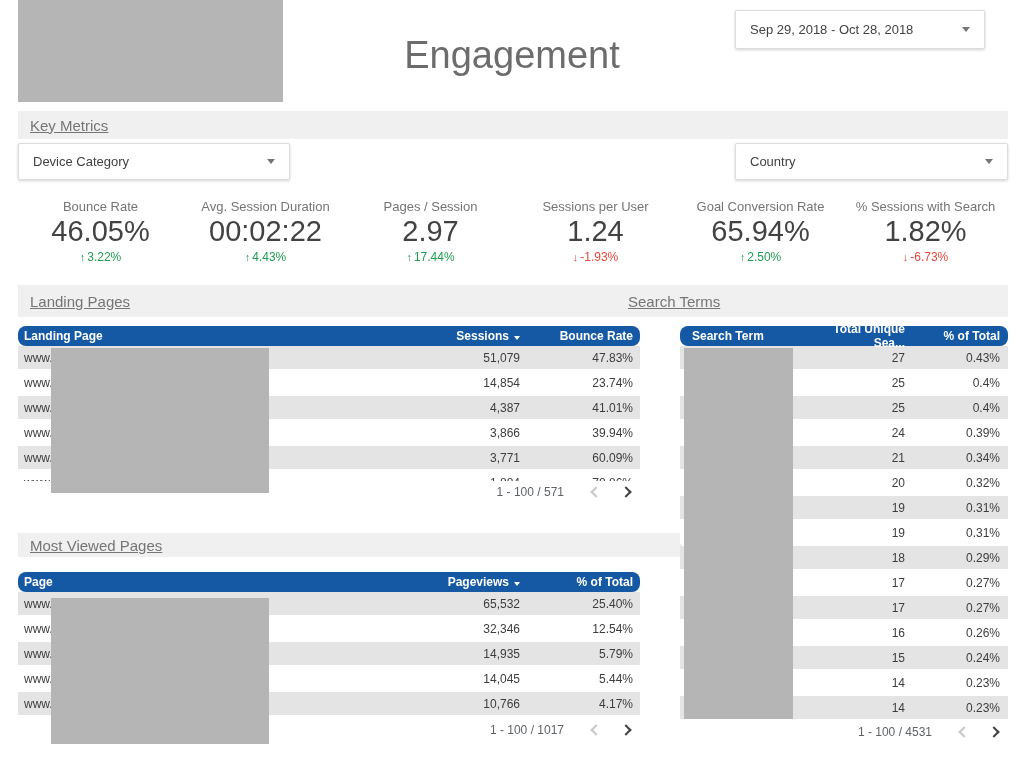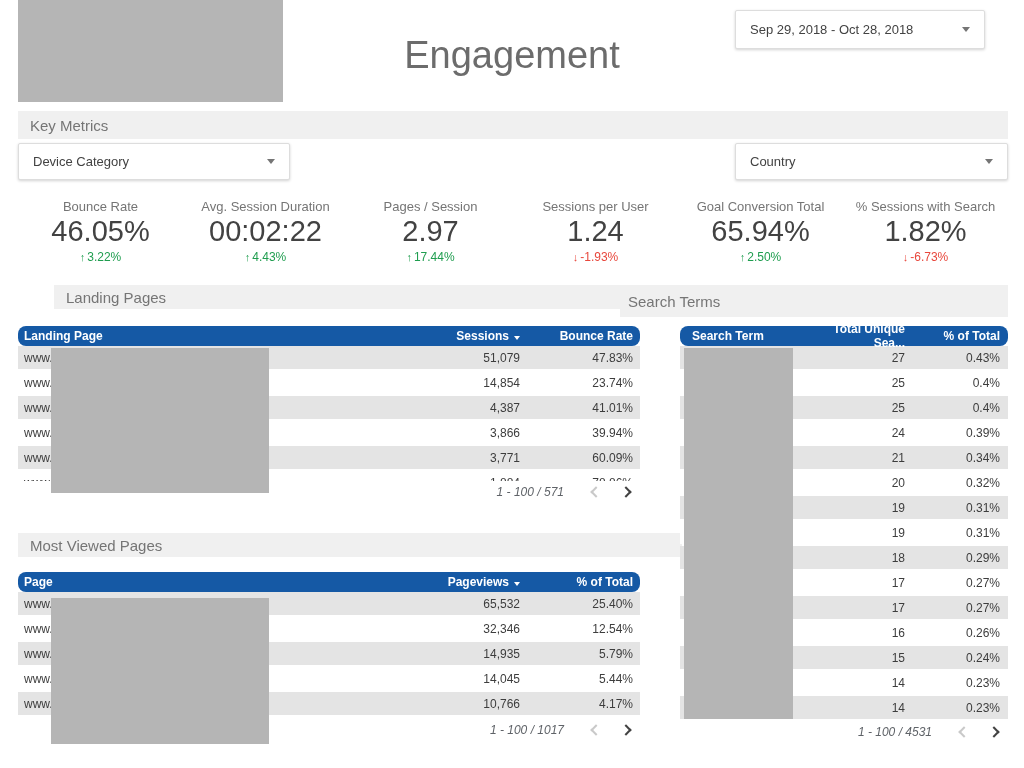--- a/index.html
+++ b/index.html
@@ -18,21 +18,21 @@
 
   
   .card{position:absolute;background:#fff;border:1px solid #ddd;border-radius:2px;
     box-shadow:0 1px 3px rgba(0,0,0,.18);display:flex;align-items:center;
     justify-content:space-between;padding:0 14px;font-size:13px;color:#424242;cursor:pointer;}
   .dd-caret{width:0;height:0;border-left:4px solid transparent;border-right:4px solid transparent;
     border-top:5px solid #757575;flex:none;}
 
   
   .section-bar{position:absolute;background:var(--bar);color:var(--gray-text);font-size:15px;
-    display:flex;align-items:center;padding-left:12px;}
+    display:flex;align-items:center;padding-left:12px;text-decoration:underline;}
 
   
   .metrics{position:absolute;left:18px;top:198px;width:990px;height:72px;display:flex;}
   .metric{flex:1;text-align:center;}
   .m-label{font-size:13px;color:var(--gray-text);line-height:17px;}
   .m-value{font-size:29px;color:#424242;line-height:33px;}
   .m-delta{font-size:12px;line-height:16px;margin-top:1px;}
   .m-delta[data-trend="up"]{color:var(--green);}
   .m-delta[data-trend="down"]{color:var(--red);}
   .m-arrow{font-size:11px;margin-right:2px;}
@@ -52,21 +52,21 @@
   .w622 .c1{flex:1;padding-left:6px;white-space:nowrap;overflow:hidden;}
   .w622 .c2{width:150px;text-align:right;}
   .w622 .c3{width:120px;text-align:right;padding-right:7px;}
   
   .w328 .c1{flex:1;padding-left:12px;white-space:nowrap;overflow:hidden;}
   .w328 .c2{width:112px;text-align:right;padding-right:9px;}
   .w328 .c3{width:94px;text-align:right;padding-right:8px;}
 
   
   .pager{position:absolute;display:flex;align-items:center;justify-content:flex-end;
-    font-size:12px;color:#5f6368;font-style:italic;}
+    font-size:12px;color:#5f6368;}
   .pgtext{margin-right:28px;}
   .chev{display:inline-block;width:8px;height:8px;border-top:2px solid;border-right:2px solid;
     cursor:pointer;}
   .chev.prev{transform:rotate(-135deg);border-color:#c9c9c9;margin-right:22px;}
   .chev.next{transform:rotate(45deg);border-color:#424242;margin-right:10px;}
 </style>
 </head>
 <body>
 
 <div class="canvas">
@@ -115,36 +115,36 @@
       </div>
     </div>
     <div class="metric">
       <div class="m-label">Sessions per User</div>
       <div class="m-value">1.24</div>
       <div class="m-delta" data-trend="down">
         <span class="m-arrow">↓</span><span>-1.93%</span>
       </div>
     </div>
     <div class="metric">
-      <div class="m-label">Goal Conversion Total</div>
+      <div class="m-label">Goal Conversion Rate</div>
       <div class="m-value">65.94%</div>
       <div class="m-delta" data-trend="up">
         <span class="m-arrow">↑</span><span>2.50%</span>
       </div>
     </div>
     <div class="metric">
       <div class="m-label">% Sessions with Search</div>
       <div class="m-value">1.82%</div>
       <div class="m-delta" data-trend="down">
         <span class="m-arrow">↓</span><span>-6.73%</span>
       </div>
     </div>
   </div>
 
-  <div class="section-bar" style="left:18px;top:285px;width:622px;height:24px;margin-left:36px;">
+  <div class="section-bar" style="left:18px;top:285px;width:622px;height:32px;">
     <span>Landing Pages</span>
   </div>
   <div class="section-bar" style="left:620px;top:285px;width:388px;height:32px;padding-left:8px;">
     <span>Search Terms</span>
   </div>
 
   <div class="table w622" style="left:18px;top:326px;width:622px;">
     <div class="thead">
       <div class="c1">Landing Page</div>
       <div class="c2"><span>Sessions</span><span class="sort-caret"></span></div>

